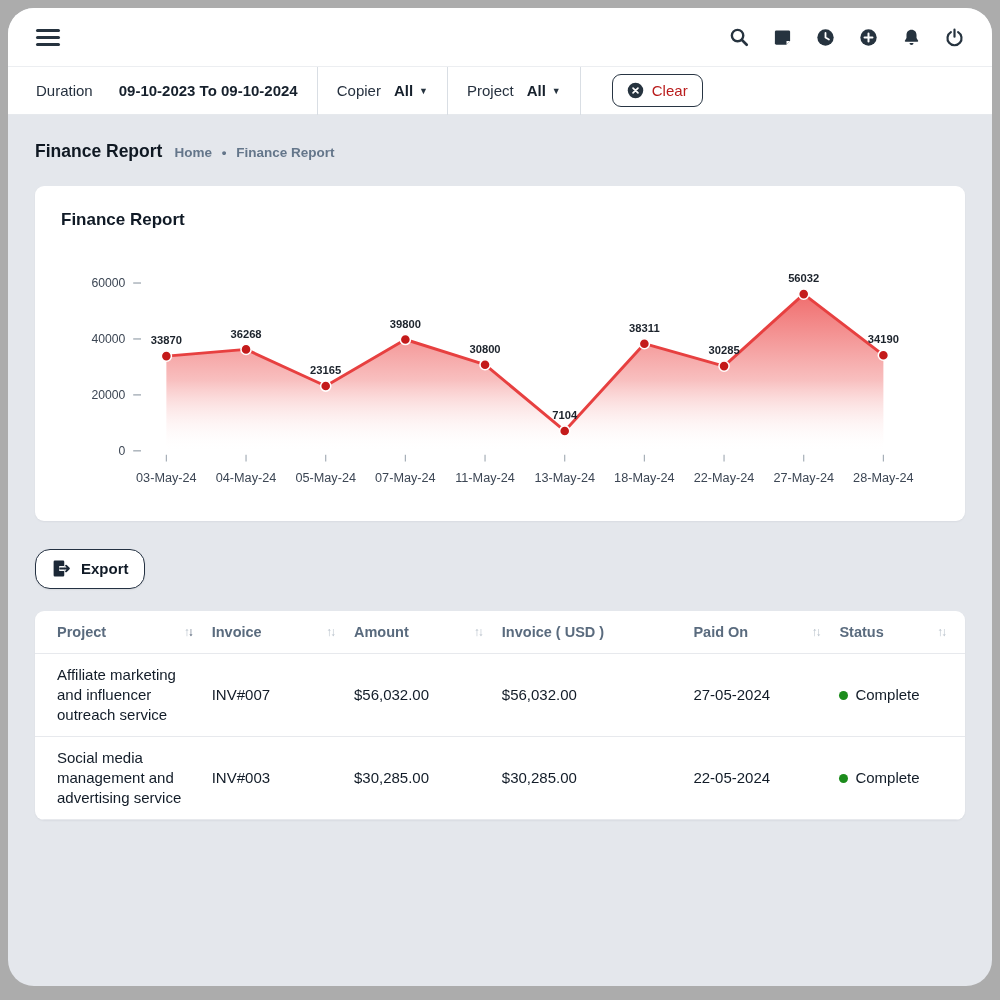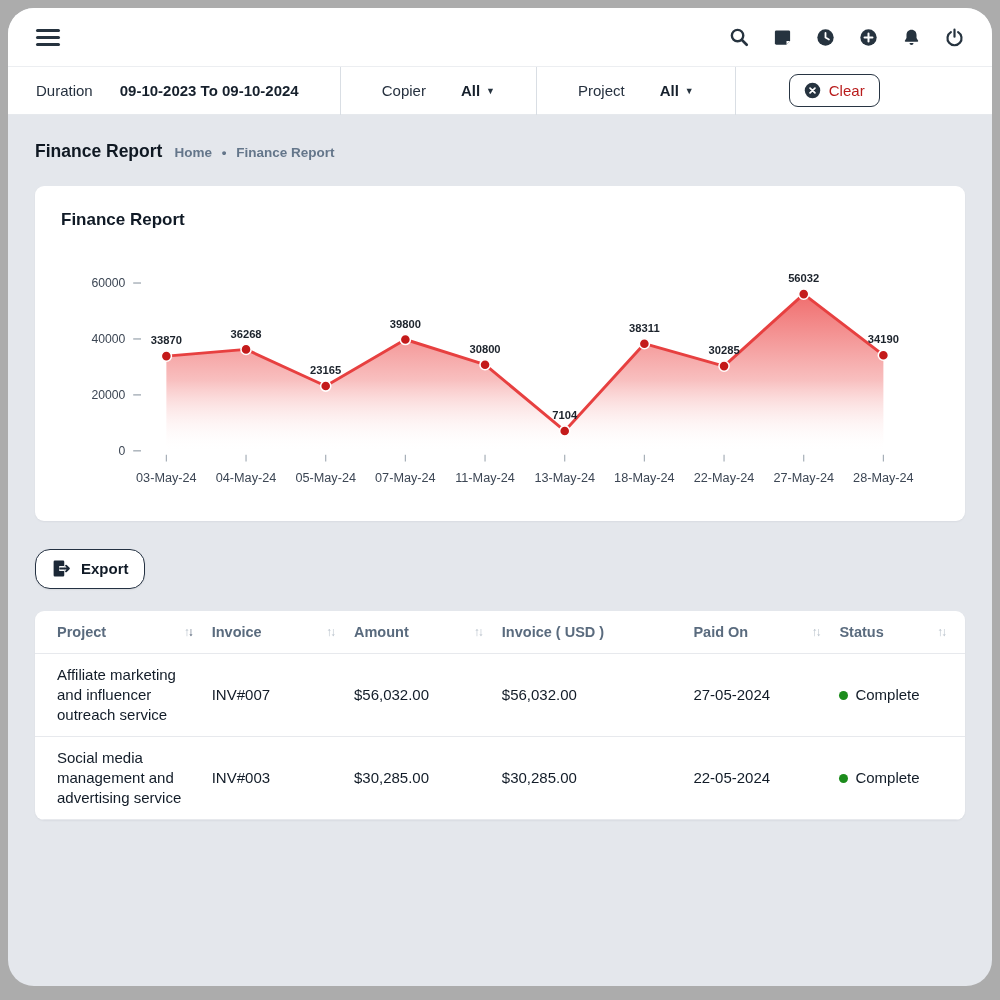--- a/index.html
+++ b/index.html
@@ -18,24 +18,24 @@
     justify-content: space-between; padding: 0 28px;
     border-bottom: 1px solid #eceef1;
   }
   .hamburger { width: 24px; cursor: pointer; }
   .hamburger span { display: block; height: 3px; background: #26333f; border-radius: 2px; margin: 4px 0; }
   .nav-icons { display: flex; align-items: center; gap: 24px; }
   .nav-icons svg { display: block; cursor: pointer; }
   
   .filterbar {
     height: 48px; background: #fff; display: flex; align-items: center;
-    padding-left: 28px; border-bottom: 1px solid #e6e9ed; gap: 22px;
+    padding-left: 28px; border-bottom: 1px solid #e6e9ed;
   }
   .f-label { font-size: 15px; color: #26313f; }
-  .f-value { font-size: 15px; font-weight: 700; color: #16202c; margin-left: 5px; }
+  .f-value { font-size: 15px; font-weight: 700; color: #16202c; margin-left: 26px; }
   .f-sep { width: 1px; height: 48px; background: #d9dee4; margin: 0 19px; }
   .dropdown { display: inline-flex; align-items: center; cursor: pointer; margin-left: 13px; justify-content: center; }
   .dd-value { font-size: 15px; font-weight: 700; color: #16202c; }
   .caret { font-size: 9px; color: #26333f; margin-left: 6px; }
   .clear-btn {
     display: inline-flex; align-items: center; gap: 8px; margin-left: 12px;
     background: #fff; border: 1.6px solid #283543; border-radius: 9px;
     padding: 7px 14px; font-size: 15px; color: #b91c1c; cursor: pointer;
     font-family: "Liberation Sans", sans-serif;
   }

